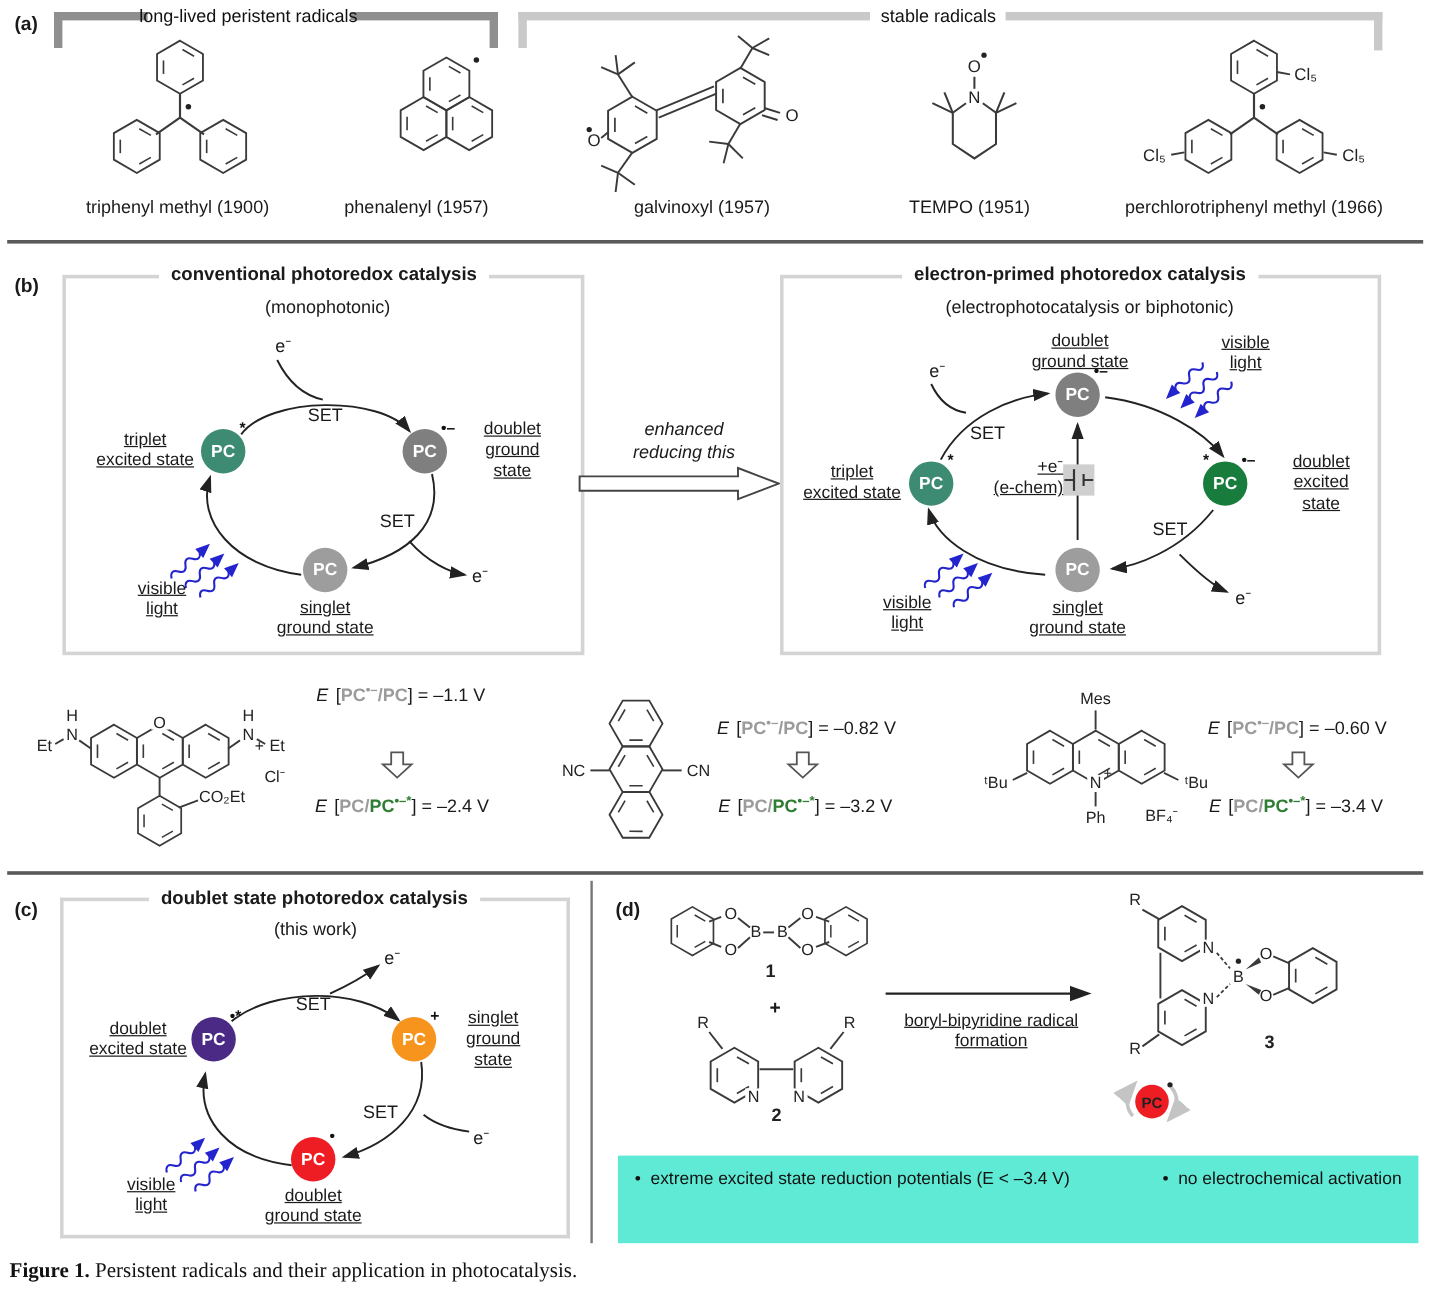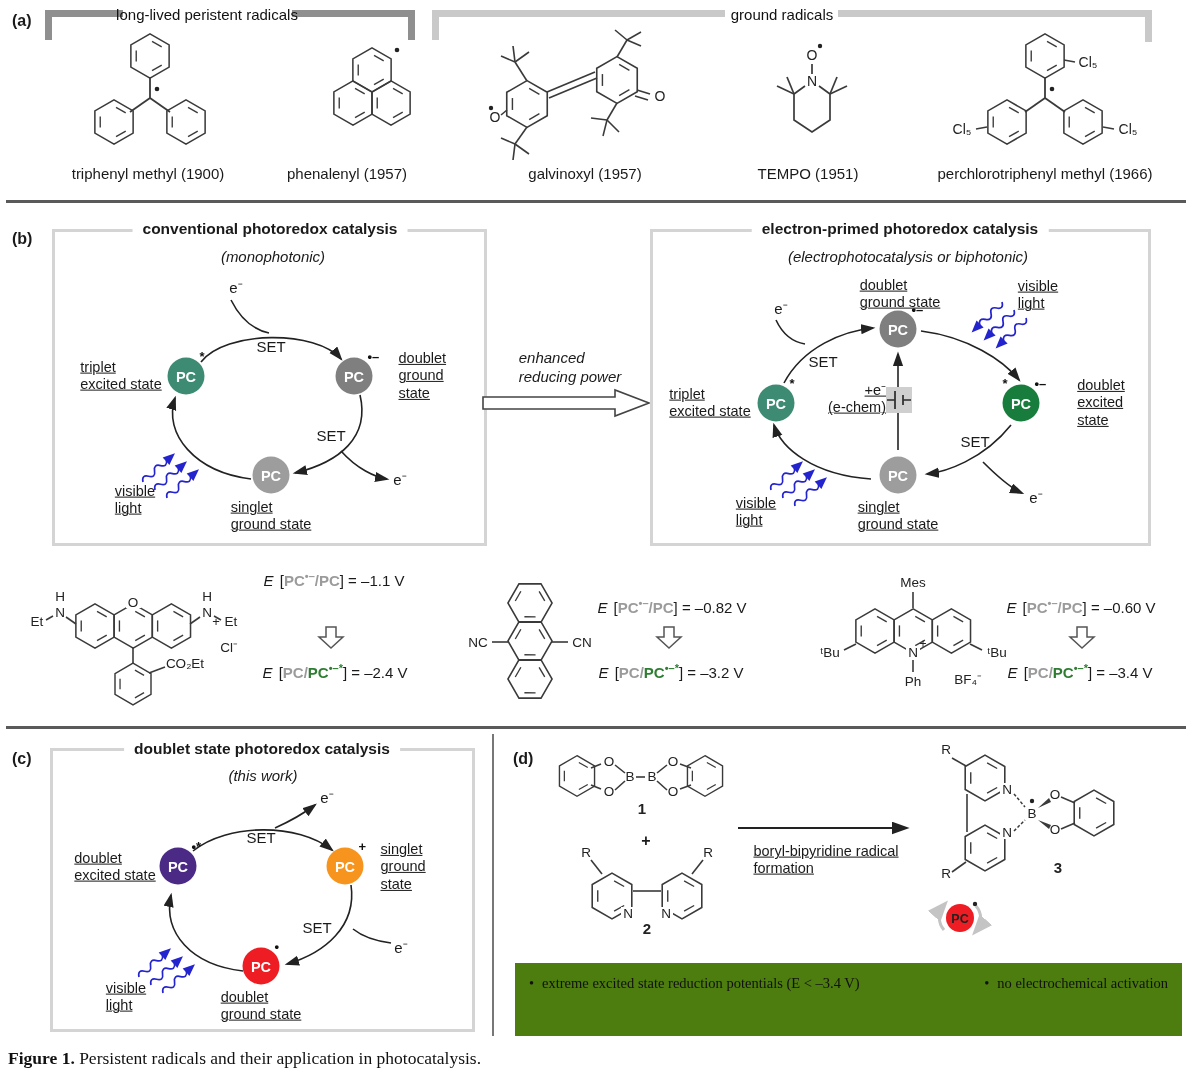--- a/index.html
+++ b/index.html
@@ -1,50 +1,50 @@
 <!DOCTYPE html>
 <html><head>
 <meta charset="utf-8">
 <style>
   html,body{margin:0;padding:0;background:#fff;}
   #page{position:relative;width:1192px;height:1091px;background:#fff;
         font-family:"Liberation Sans",sans-serif;color:#1a1a1a;overflow:hidden;}
   .abs{position:absolute;}
-  .ctr{transform:translate(-50%,-50%);text-align:left;white-space:pre-line;}
+  .ctr{transform:translate(-50%,-50%);text-align:center;white-space:pre-line;}
   .panel-label{font-weight:bold;font-size:16px;}
   .brk{position:absolute;background:#8f8f8f;}
   .brk2{position:absolute;background:#c9c9c9;}
   .grptitle{font-size:15px;color:#111;white-space:nowrap;}
   .molname{font-size:15px;white-space:nowrap;}
   .divider{position:absolute;left:6px;width:1180px;height:3px;background:#5a5a5a;}
   .box{position:absolute;border:3px solid #d4d4d4;background:#fff;}
   .boxtitle{position:absolute;transform:translateX(-50%);background:#fff;padding:0 10px;
             font-weight:bold;font-size:15.5px;white-space:nowrap;}
-  .subtitle{font-size:15px;white-space:nowrap;font-style:italic;}
+  .subtitle{font-size:15px;white-space:nowrap;}
   .node{position:absolute;width:37px;height:37px;border-radius:50%;display:flex;
         align-items:center;justify-content:center;color:#fff;font-weight:bold;
         font-size:14.5px;transform:translate(-50%,-50%);}
   .nsup{position:absolute;top:-9px;left:32px;color:#111;font-weight:bold;font-size:13px;white-space:nowrap;}
   .nsupL{position:absolute;top:-9px;right:32px;color:#111;font-weight:bold;font-size:13px;white-space:nowrap;}
   .g1{background:#3d8b72;} .g2{background:#187d3c;}
   .gy1{background:#7f7f7f;} .gy2{background:#9d9d9d;}
   .pu{background:#4b2a85;} .or{background:#f7941d;} .rd{background:#ee1c23;}
   .slabel{font-size:14.5px;line-height:1.2;text-decoration:underline;}
   .set{font-size:15px;}
   .elab{font-size:15px;}
   .eq{font-size:15px;white-space:nowrap;}
   .eqE{font-style:italic;margin-right:2px;}
   .pcg{color:#9b9b9b;font-weight:bold;}
   .pcgn{color:#2e7d32;font-weight:bold;}
   .eq b{font-weight:bold;}
   .eq sup{font-size:11px;font-weight:bold;}
   .midtext{font-size:15px;line-height:1.25;font-style:italic;}
   svg{overflow:visible;}
   svg text{font-family:"Liberation Sans",sans-serif;fill:#222;}
-  .bulletbox{position:absolute;background:#4d7c0f;font-family:Liberation Serif, serif;}
+  .bulletbox{position:absolute;background:#5eead4;}
   .bline{position:absolute;width:100%;display:flex;font-size:14.5px;color:#111;}
   .bitem{white-space:nowrap;}
   .bmark{margin-right:8px;}
   .caption{font-family:"Liberation Serif",serif;font-size:17.5px;color:#111;}
   .vdiv{position:absolute;background:#777;}
 </style>
 </head>
 <body>
 
 <svg width="0" height="0" style="position:absolute" aria-hidden="true">
@@ -69,21 +69,21 @@
   <div class="brk" style="left:45px;top:10px;width:78px;height:7px"></div>
   <div class="brk" style="left:45px;top:10px;width:7px;height:30px"></div>
   <div class="brk" style="left:292px;top:10px;width:123px;height:7px"></div>
   <div class="brk" style="left:408px;top:10px;width:7px;height:30px"></div>
   <div class="abs ctr grptitle" style="left:207px;top:14px">long-lived peristent radicals</div>
 
   <div class="brk2" style="left:432px;top:10px;width:293px;height:7px"></div>
   <div class="brk2" style="left:432px;top:10px;width:7px;height:30px"></div>
   <div class="brk2" style="left:838px;top:10px;width:314px;height:7px"></div>
   <div class="brk2" style="left:1145px;top:10px;width:7px;height:32px"></div>
-  <div class="abs ctr grptitle" style="left:782px;top:14px">ground radicals</div>
+  <div class="abs ctr grptitle" style="left:782px;top:14px">stable radicals</div>
 
   <svg class="abs" style="left:60px;top:26px" width="180" height="140">
     <use href="#benz" transform="translate(90,30) scale(0.85)"></use>
     <use href="#benz" transform="translate(54,96) scale(0.85)"></use>
     <use href="#benz" transform="translate(126,96) scale(0.85)"></use>
     <line x1="90" y1="72" x2="90" y2="52" stroke="#3a3a3a" stroke-width="1.8"></line>
     <line x1="90" y1="72" x2="70" y2="86" stroke="#3a3a3a" stroke-width="1.8"></line>
     <line x1="90" y1="72" x2="110" y2="86" stroke="#3a3a3a" stroke-width="1.8"></line>
     <circle cx="97" cy="63" r="2.3" fill="#222"></circle>
   </svg>
@@ -205,21 +205,21 @@
       <span>PC</span>
       <span class="nsup"></span>
     </div>
     <div class="abs ctr slabel" style="left:216px;top:284px">singlet
 ground state</div>
     <div class="abs ctr slabel" style="left:80px;top:268px">visible
 light</div>
   </div>
   <div class="boxtitle" style="left:270px;top:220px">conventional photoredox catalysis</div>
 
-  <div class="abs ctr midtext" style="left:570px;top:368px"><span>enhanced</span><br><span>reducing power</span></div>
+  <div class="abs ctr midtext" style="left:570px;top:368px"><span>enhanced</span><br><span>reducing this</span></div>
   <svg class="abs" style="left:483px;top:388px" width="170" height="30">
     <polygon points="0,9 132,9 132,2 166,15 132,28 132,21 0,21" fill="#fff" stroke="#444" stroke-width="1.6"></polygon>
   </svg>
 
   <div class="box" style="left:650px;top:229px;width:495px;height:311px">
     <svg class="abs" style="left:0;top:0" width="495" height="311">
       <defs>
           <marker id="mA2" markerWidth="10" markerHeight="8" refX="7.5" refY="3.2" orient="auto">
             <path d="M0,0 L9,3.2 L0,6.4 z" fill="#222"></path>
           </marker>

